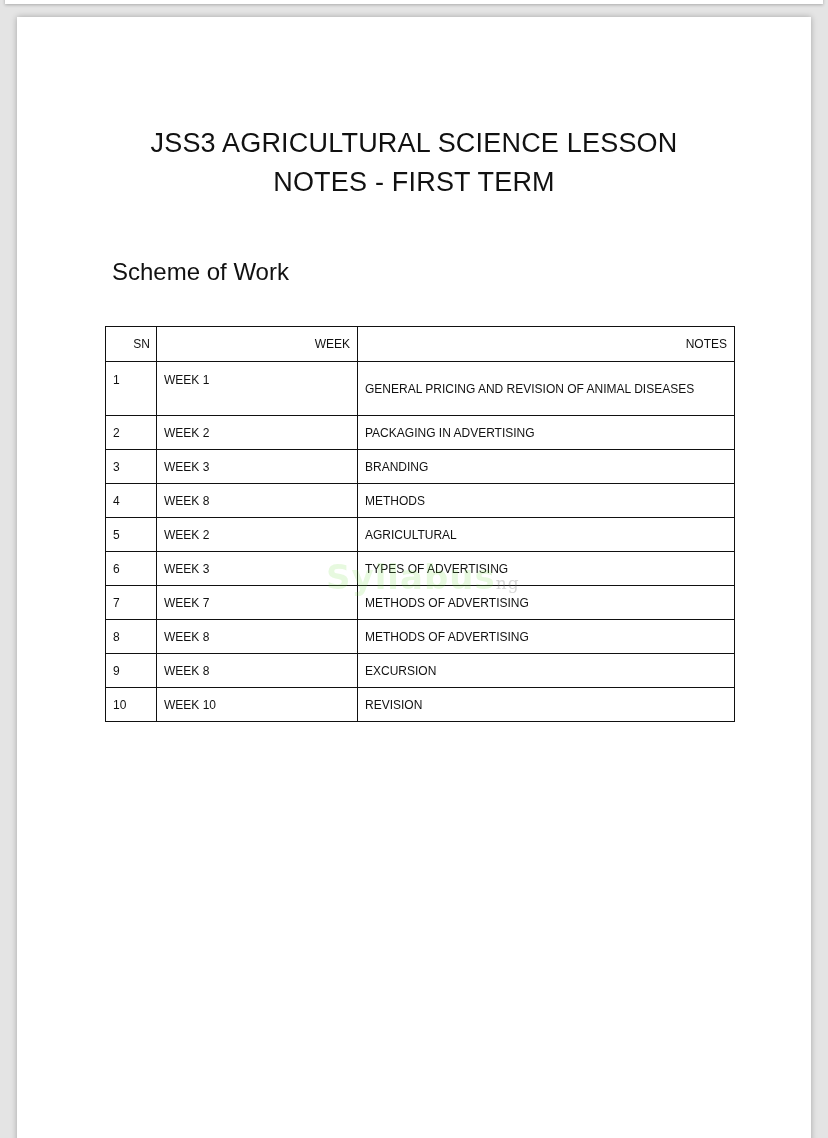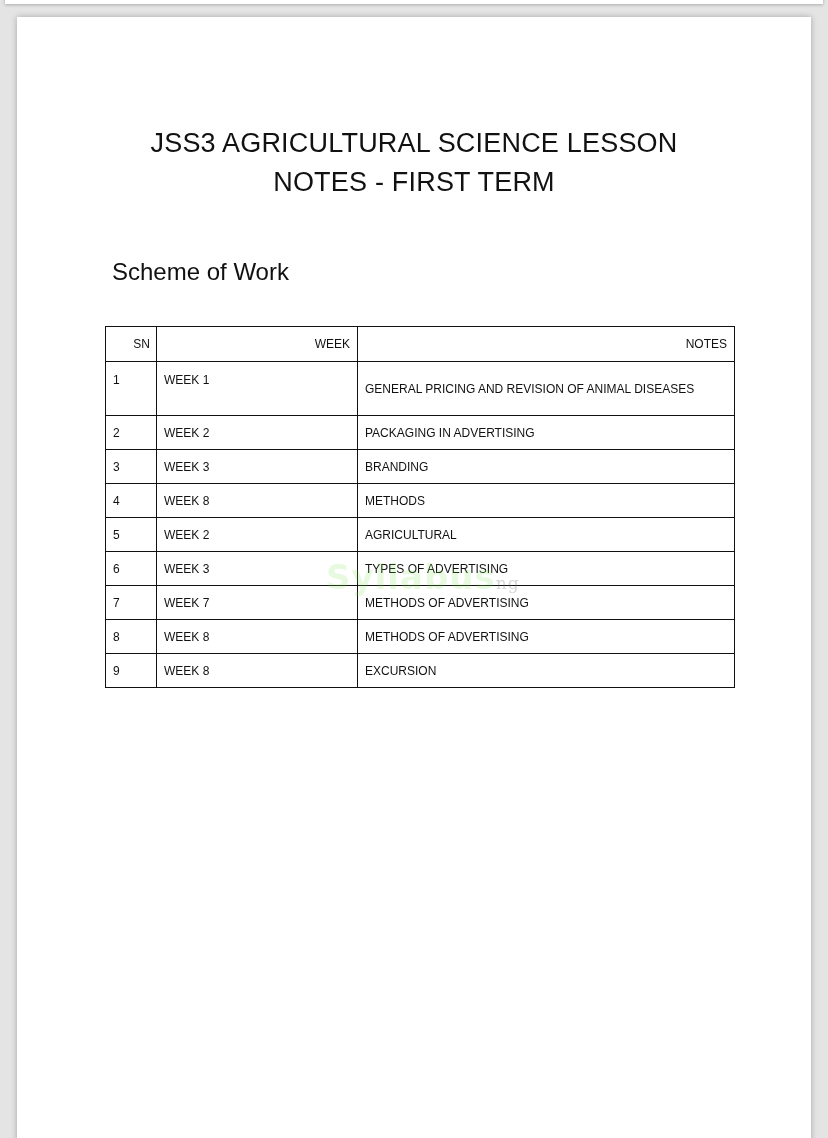--- a/index.html
+++ b/index.html
@@ -116,16 +116,21 @@
     <tr class="r">
       <td>8</td>
       <td>WEEK 8</td>
       <td>METHODS OF ADVERTISING</td>
     </tr>
     <tr class="r">
       <td>9</td>
       <td>WEEK 8</td>
       <td>EXCURSION</td>
     </tr>
+    <tr class="r">
+      <td>10</td>
+      <td>WEEK 10</td>
+      <td>REVISION</td>
+    </tr>
   </tbody>
 </table>
 
 <div class="watermark"><span>Syllabus</span><span class="ng">ng</span></div>
 
 </body></html>

